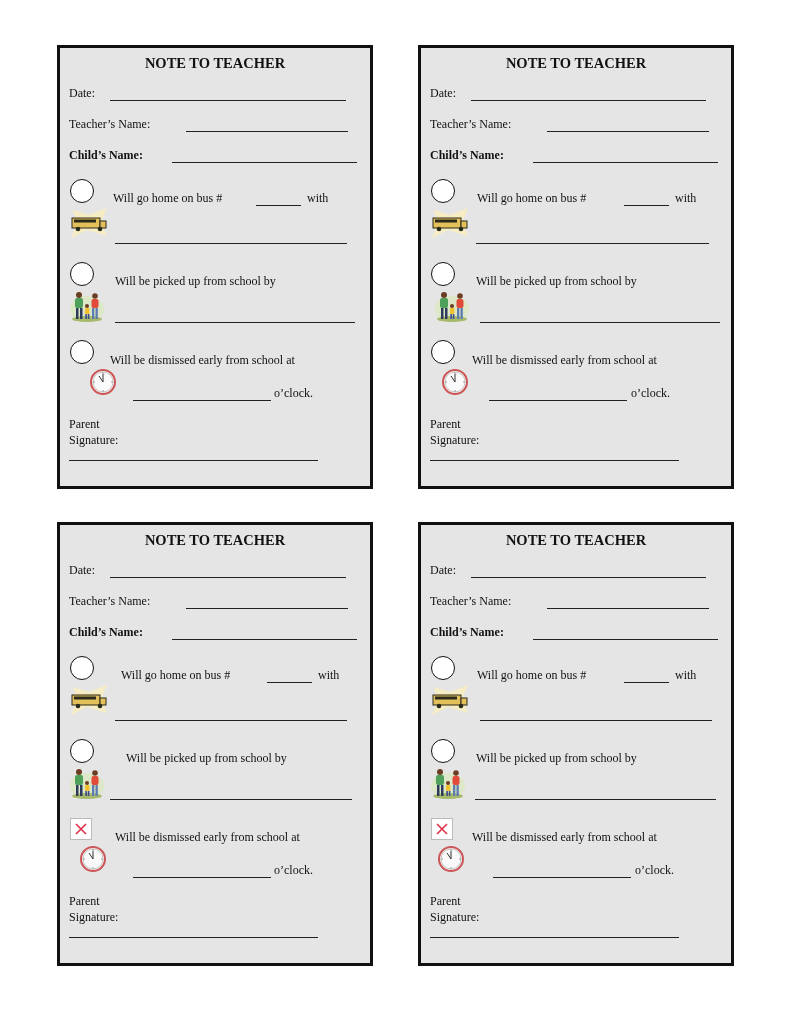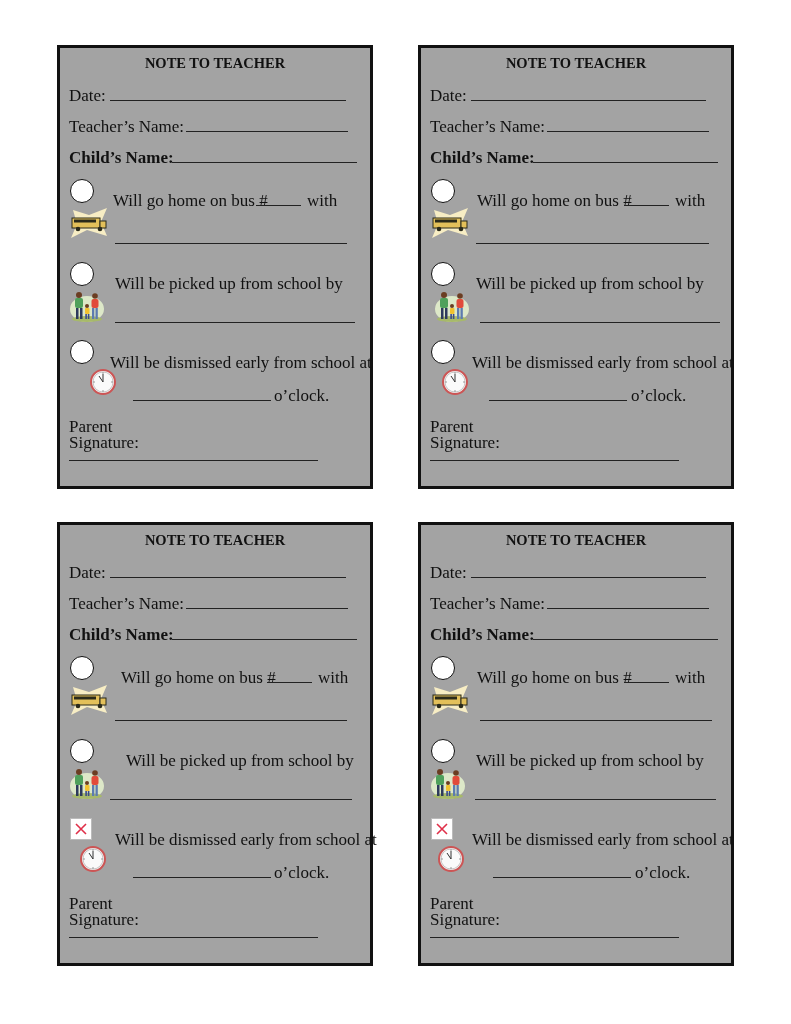--- a/index.html
+++ b/index.html
@@ -1,19 +1,19 @@
 <!DOCTYPE html>
 <html><head>
 <meta charset="utf-8">
 <style>
   html, body { margin: 0; padding: 0; background: #ffffff; }
   body { width: 791px; height: 1024px; position: relative; overflow: hidden;
          font-family: "Liberation Serif", "DejaVu Serif", serif; color: #111; }
-  .card { position: absolute; width: 310px; height: 438px; border: 3px solid #111; background: #a3a3a3; }
-  .t { position: absolute; font-size: 17px; white-space: nowrap; line-height: 1; text-align: right; }
+  .card { position: absolute; width: 310px; height: 438px; border: 3px solid #111; background: #e5e5e5; }
+  .t { position: absolute; font-size: 12px; white-space: nowrap; line-height: 1; text-align: right; }
   .title { left: 0; right: 0; text-align: center; font-weight: bold; font-size: 14.5px; top: 8px; }
   .bold { font-weight: bold; }
   .line { position: absolute; height: 0; border-top: 1px solid #222; }
   .circle { position: absolute; width: 22px; height: 22px; border: 1.5px solid #111; border-radius: 50%; background: #fff; }
   .xbox { position: absolute; width: 20px; height: 20px; border: 1px solid #bbb; background: #fff; }
   .xbox svg { position: absolute; left: 4px; top: 4px; }
   .icon { position: absolute; }
 </style>
 </head>
 <body>

